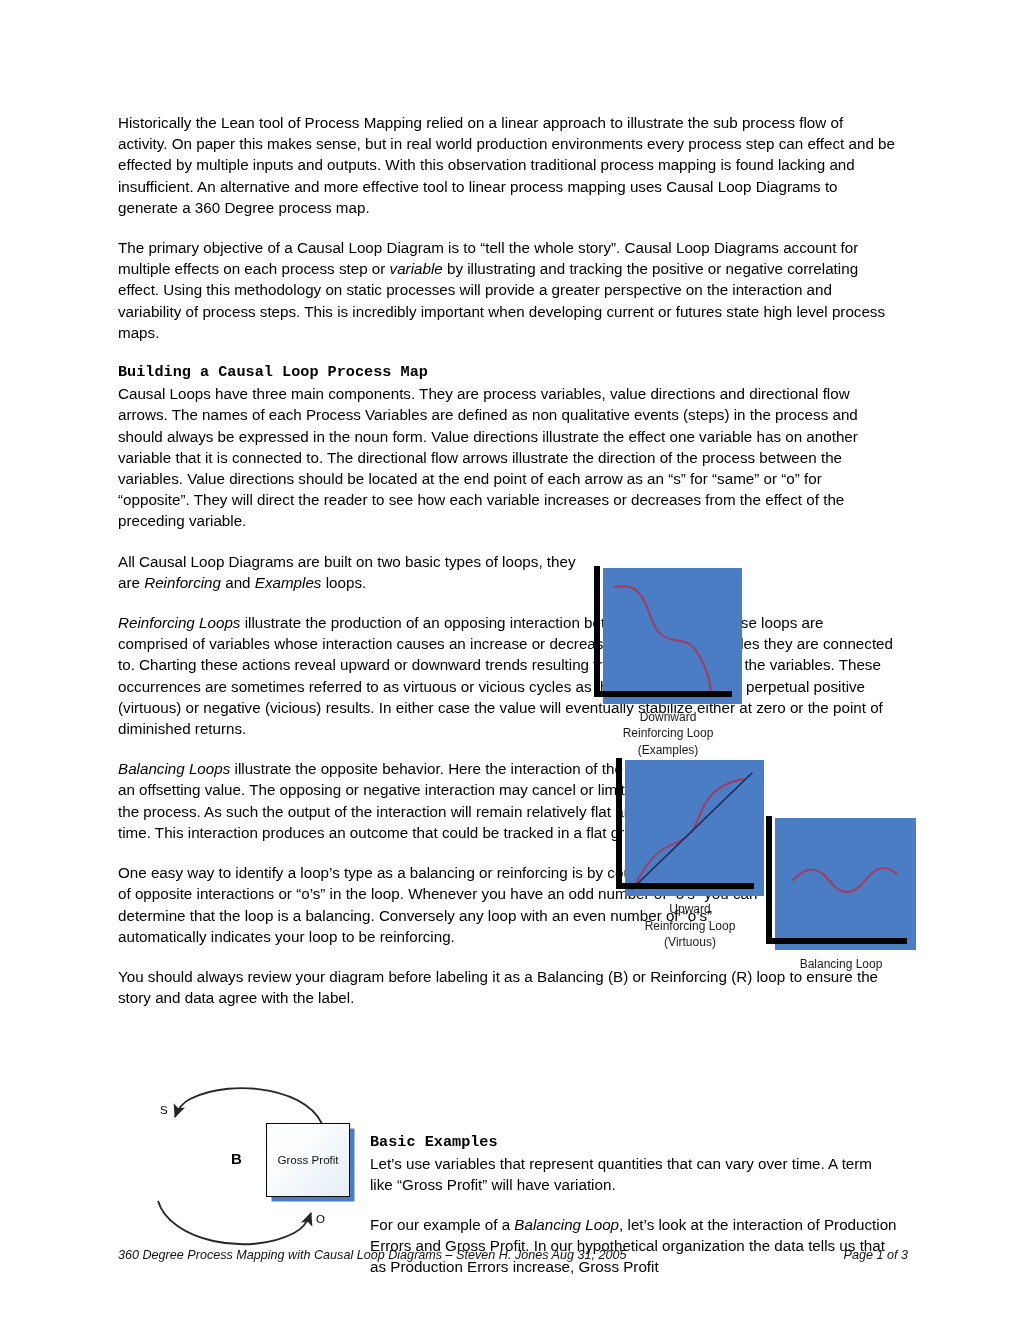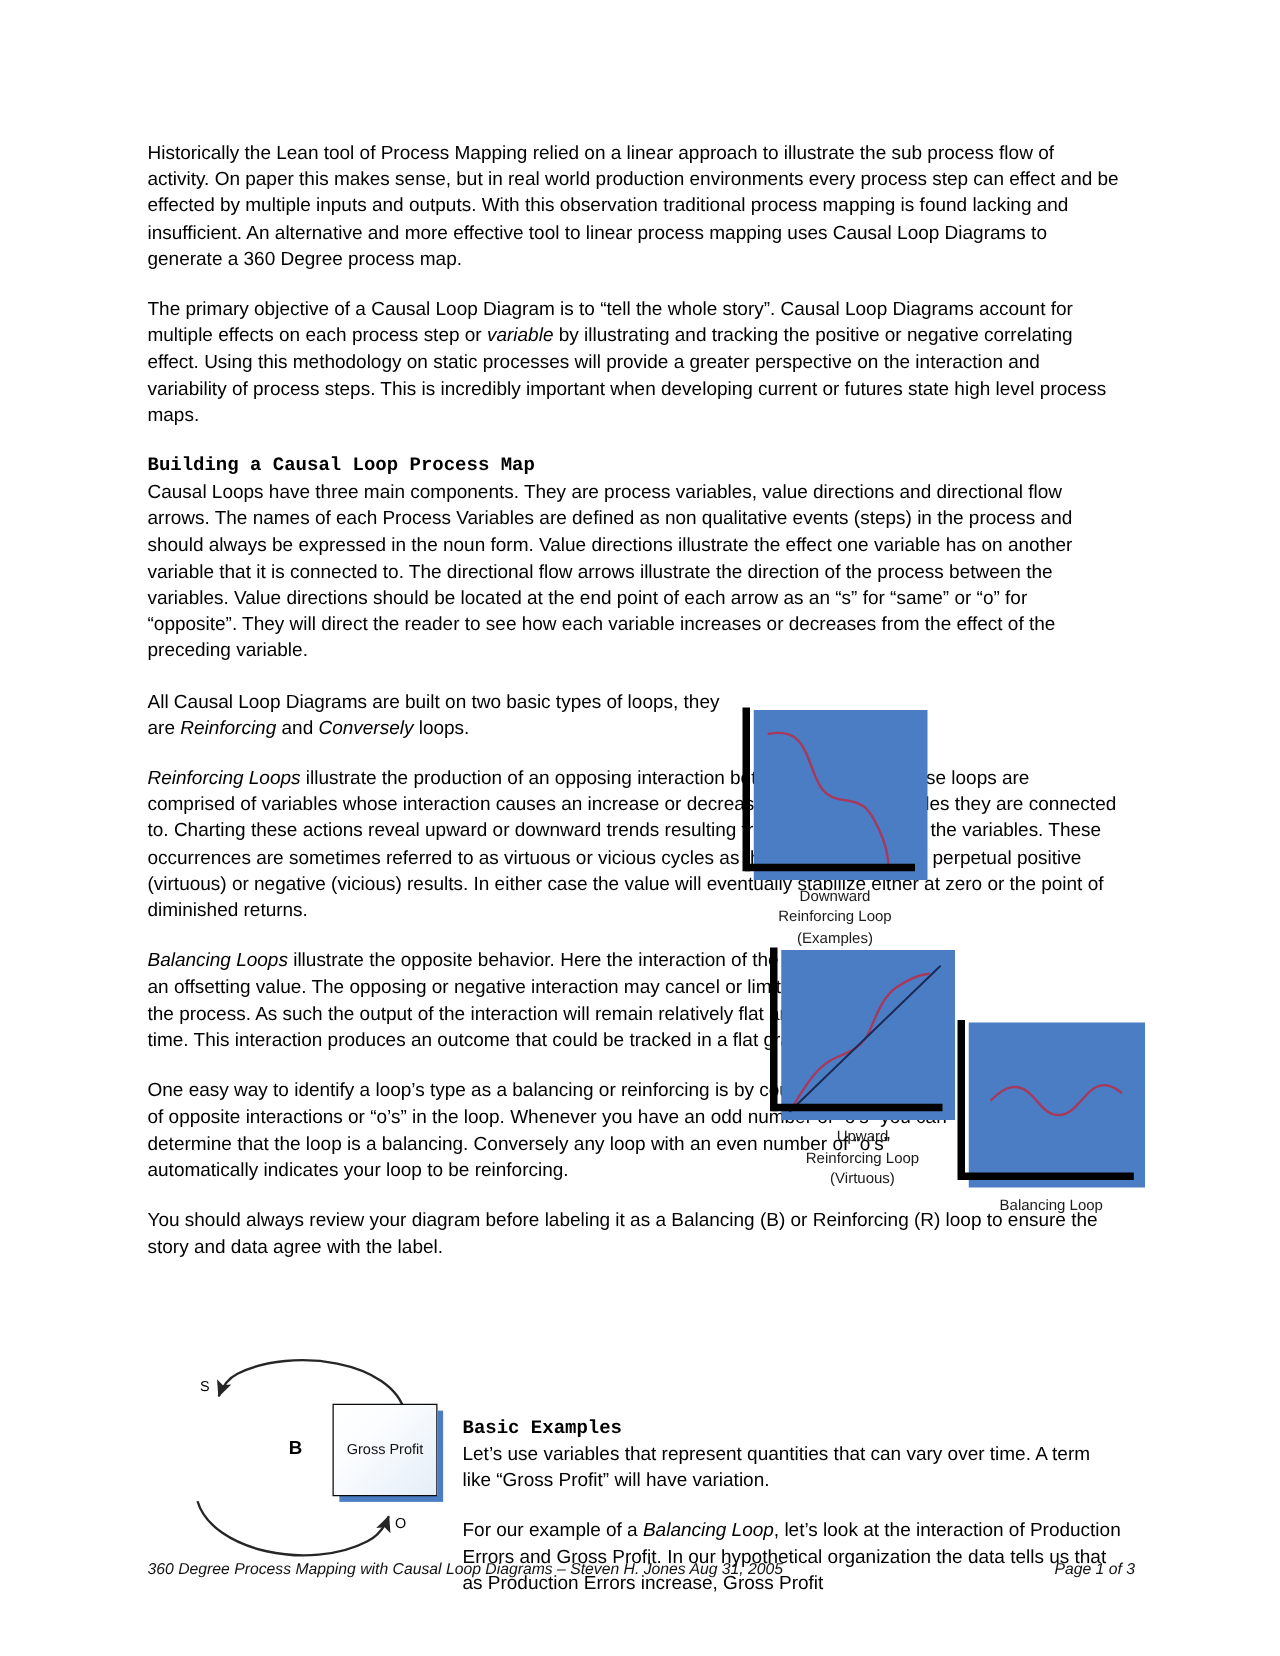--- a/index.html
+++ b/index.html
@@ -202,21 +202,21 @@
   <div class="content">
 
 
     <p class="body-par">Historically the Lean tool of Process Mapping relied on a linear approach to illustrate the sub process flow of activity.  On paper this makes sense, but in real world production environments every process step can effect and be effected by multiple inputs and outputs.  With this observation traditional process mapping is found lacking and insufficient.  An alternative and more effective tool to linear process mapping uses Causal Loop Diagrams to generate a 360 Degree process map.</p>
 
     <p class="body-par"><span>The primary objective of a Causal Loop Diagram is to “tell the whole story”. Causal Loop Diagrams account for multiple effects on each process step or </span><i>variable</i><span> by illustrating and tracking the positive or negative correlating effect.  Using this methodology on static processes will provide a greater perspective on the interaction and variability of process steps.  This is incredibly important when developing current or futures state high level process maps.</span></p>
 
     <p class="sec-head">Building a Causal Loop Process Map</p>
     <p class="body-par">Causal Loops have three main components.  They are process variables, value directions and directional flow arrows. The names of each Process Variables are defined as non qualitative events (steps) in the process and should always be expressed in the noun form.  Value directions illustrate the effect one variable has on another variable that it is connected to.  The directional flow arrows illustrate the direction of the process between the variables.  Value directions should be located at the end point of each arrow as an “s” for “same” or “o” for “opposite”.  They will direct the reader to see how each variable increases or decreases from the effect of the preceding variable.</p>
 
-    <p class="body-par" style="width:470px;"><span>All Causal Loop Diagrams are built on two basic types of loops, they are </span><i>Reinforcing</i><span> and </span><i>Conversely</i><span> loops.</span></p>
+    <p class="body-par" style="width:470px;"><span>All Causal Loop Diagrams are built on two basic types of loops, they are </span><i>Reinforcing</i><span> and </span><i>Examples</i><span> loops.</span></p>
 
     <p class="body-par" style="margin-bottom:19px;"><i>Reinforcing Loops</i><span style="float:none;"> illustrate the production of an opposing interaction between variables.  These loops are comprised of variables whose interaction causes an increase or decrease the value of variables they are connected to.  Charting these actions reveal upward or downward trends resulting from the interaction of the variables.  These occurrences are sometimes referred to as virtuous or vicious cycles as they produce a nearly perpetual positive (virtuous) or negative (vicious) results.  In either case the value will eventually stabilize either at zero or the point of diminished returns.</span></p>
 
     <p class="body-par" style="width:640px;"><i>Balancing Loops</i><span> illustrate the opposite behavior.  Here the interaction of the variables produces an offsetting value.  The opposing or negative interaction may cancel or limit the progression of the process.  As such the output of the interaction will remain relatively flat and constant over time.  This interaction produces an outcome that could be tracked in a flat graphical chart.</span></p>
 
     <p class="body-par" style="width:640px;">One easy way to identify a loop’s type as a balancing or reinforcing is by counting the quantity of opposite interactions or “o’s” in the loop. Whenever you have an odd number of “o’s” you can determine that the loop is a balancing.  Conversely any loop with an even number of “o’s” automatically indicates your loop to be reinforcing.</p>
 
     <p class="body-par">You should always review your diagram before labeling it as a Balancing (B) or Reinforcing (R) loop to ensure the story and data agree with the label.</p>
 
   </div>

